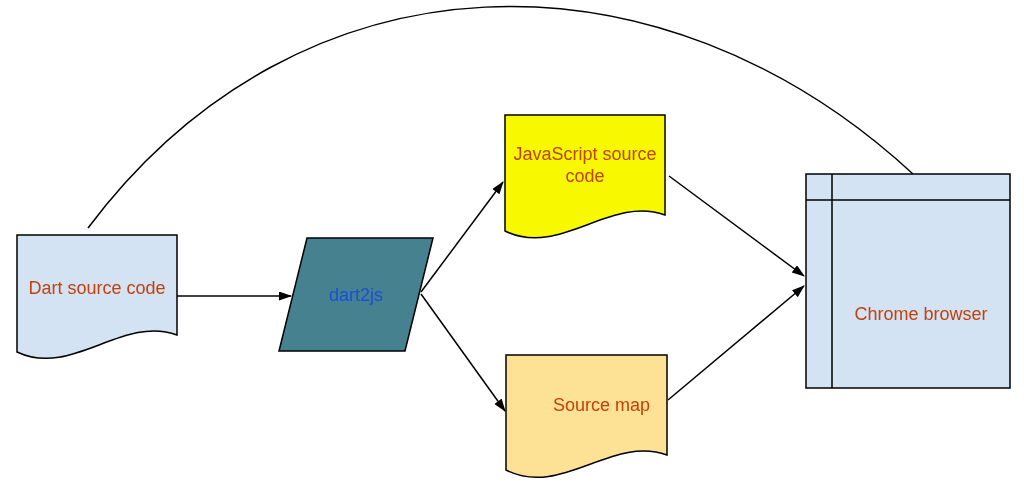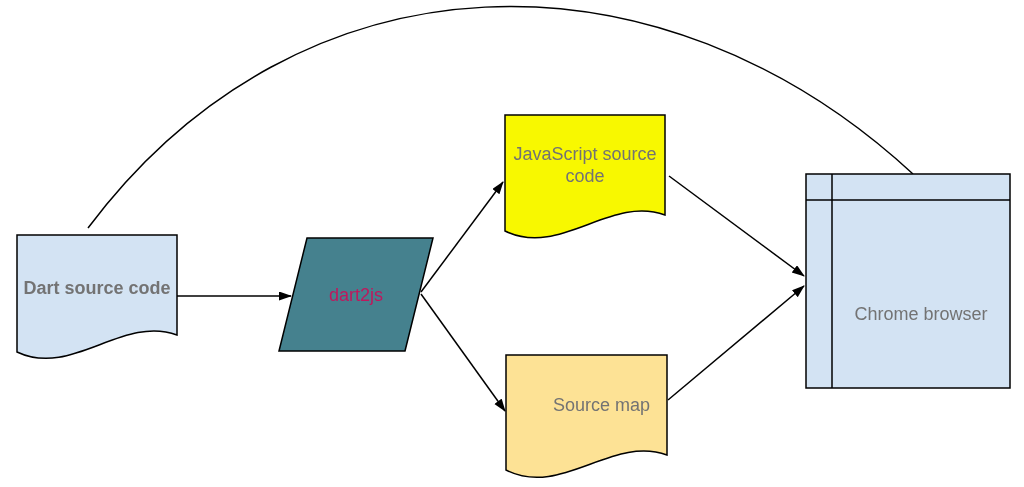--- a/index.html
+++ b/index.html
@@ -15,21 +15,21 @@
   svg.layer { position: absolute; left: 0; top: 0; }
   .shape { stroke: #000000; stroke-width: 1.5; }
   .edge  { stroke: #000000; stroke-width: 1.5; fill: none; }
   .inner-line { stroke: #000000; stroke-width: 1.5; }
   .label {
     position: absolute;
     display: flex;
     align-items: center;
     justify-content: center;
     text-align: center;
-    color: #737373;
+    color: #c2410c;
     font-size: 18px;
     line-height: 22px;
     pointer-events: none;
   }
 </style>
 </head>
 <body>
 
 <div class="canvas">
 
@@ -56,23 +56,23 @@
       <line class="inner-line" x1="806" y1="200" x2="1010" y2="200"></line>
     </g>
 
     <line class="edge" x1="177" y1="296" x2="291" y2="296" marker-end="url(#arrowhead)"></line>
     <line class="edge" x1="421" y1="292" x2="503" y2="182" marker-end="url(#arrowhead)"></line>
     <line class="edge" x1="421" y1="294" x2="505" y2="411" marker-end="url(#arrowhead)"></line>
     <line class="edge" x1="669" y1="176" x2="804" y2="276" marker-end="url(#arrowhead)"></line>
     <line class="edge" x1="668" y1="400" x2="804" y2="286" marker-end="url(#arrowhead)"></line>
   </svg>
 
-  <div class="label" style="left:17px; top:235px; width:160px; height:105px;font-weight:bold;">Dart source code</div>
+  <div class="label" style="left:17px; top:235px; width:160px; height:105px;">Dart source code</div>
 
-  <div class="label" style="left:279px; top:238px; width:154px; height:113px; color:#be185d;">dart2js</div>
+  <div class="label" style="left:279px; top:238px; width:154px; height:113px; color:#1d4ed8;">dart2js</div>
 
   <div class="label" style="left:509px; top:115px; width:152px; height:100px;">JavaScript source code</div>
 
   <div class="label" style="left:506px; top:355px; width:191px; height:100px;">Source map</div>
 
   <div class="label" style="left:832px; top:200px; width:178px; height:188px;margin-top:20px;">Chrome browser</div>
 
 </div>
 
 </body></html>

